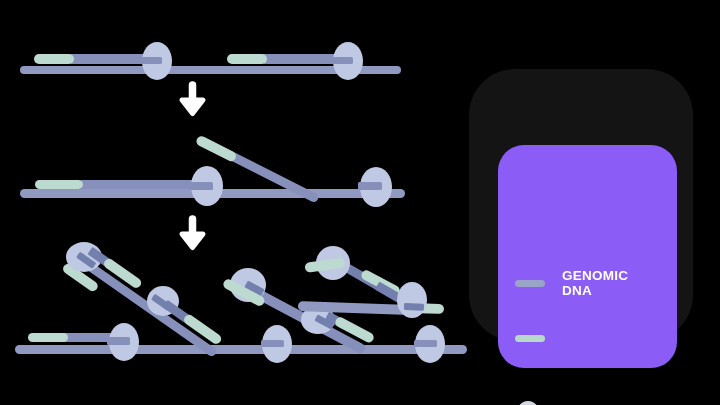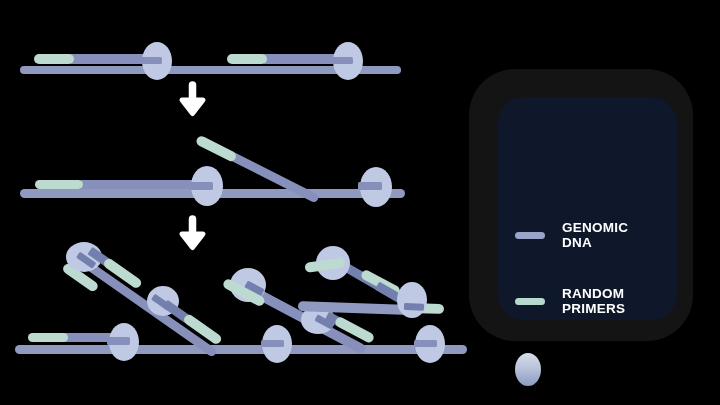--- a/index.html
+++ b/index.html
@@ -82,36 +82,32 @@
       <div class="bar" style="left: 28px; top: 332.75px; width: 40px; height: 9.5px; background: rgb(188, 218, 207); border-radius: 4.75px;"></div>
       <div class="blob" style="left: 109px; top: 323px; width: 30px; height: 38px; background: rgb(192, 201, 228);"></div>
       <div class="bar" style="left: 107px; top: 337.25px; width: 23px; height: 7.5px; background: rgb(134, 144, 187); border-radius: 1.5px;"></div>
       <div class="blob" style="left: 262px; top: 325px; width: 30px; height: 38px; background: rgb(192, 201, 228);"></div>
       <div class="bar" style="left: 261px; top: 339.75px; width: 23px; height: 7.5px; background: rgb(134, 144, 187); border-radius: 1.5px;"></div>
       <div class="blob" style="left: 415px; top: 325px; width: 30px; height: 38px; background: rgb(192, 201, 228);"></div>
       <div class="bar" style="left: 414px; top: 339.75px; width: 23px; height: 7.5px; background: rgb(134, 144, 187); border-radius: 1.5px;"></div>
     </div>
 
   <div class="legend-shadow" style="background: rgb(20, 20, 20);"></div>
-  <div class="legend-panel" style="background: #0f172a;">
+  <div class="legend-panel" style="background: #8b5cf6; margin-top: 48px;">
 
     <div class="legend-item" style="top:124px">
       <div class="swatch-bar" style="background: rgb(154, 163, 200);"></div>
       <div class="legend-label">
         <div>GENOMIC</div>
         <div>DNA</div>
       </div>
     </div>
 
     <div class="legend-item" style="top:190px">
       <div class="swatch-bar" style="background: rgb(183, 217, 204);"></div>
-      <div class="legend-label">
-        <div>RANDOM</div>
-        <div>PRIMERS</div>
-      </div>
     </div>
 
     <div class="legend-item" style="top:159px;top:256px">
       <div class="swatch-blob"></div>
       <div class="legend-label">
       </div>
     </div>
   </div>
 </div>
 

